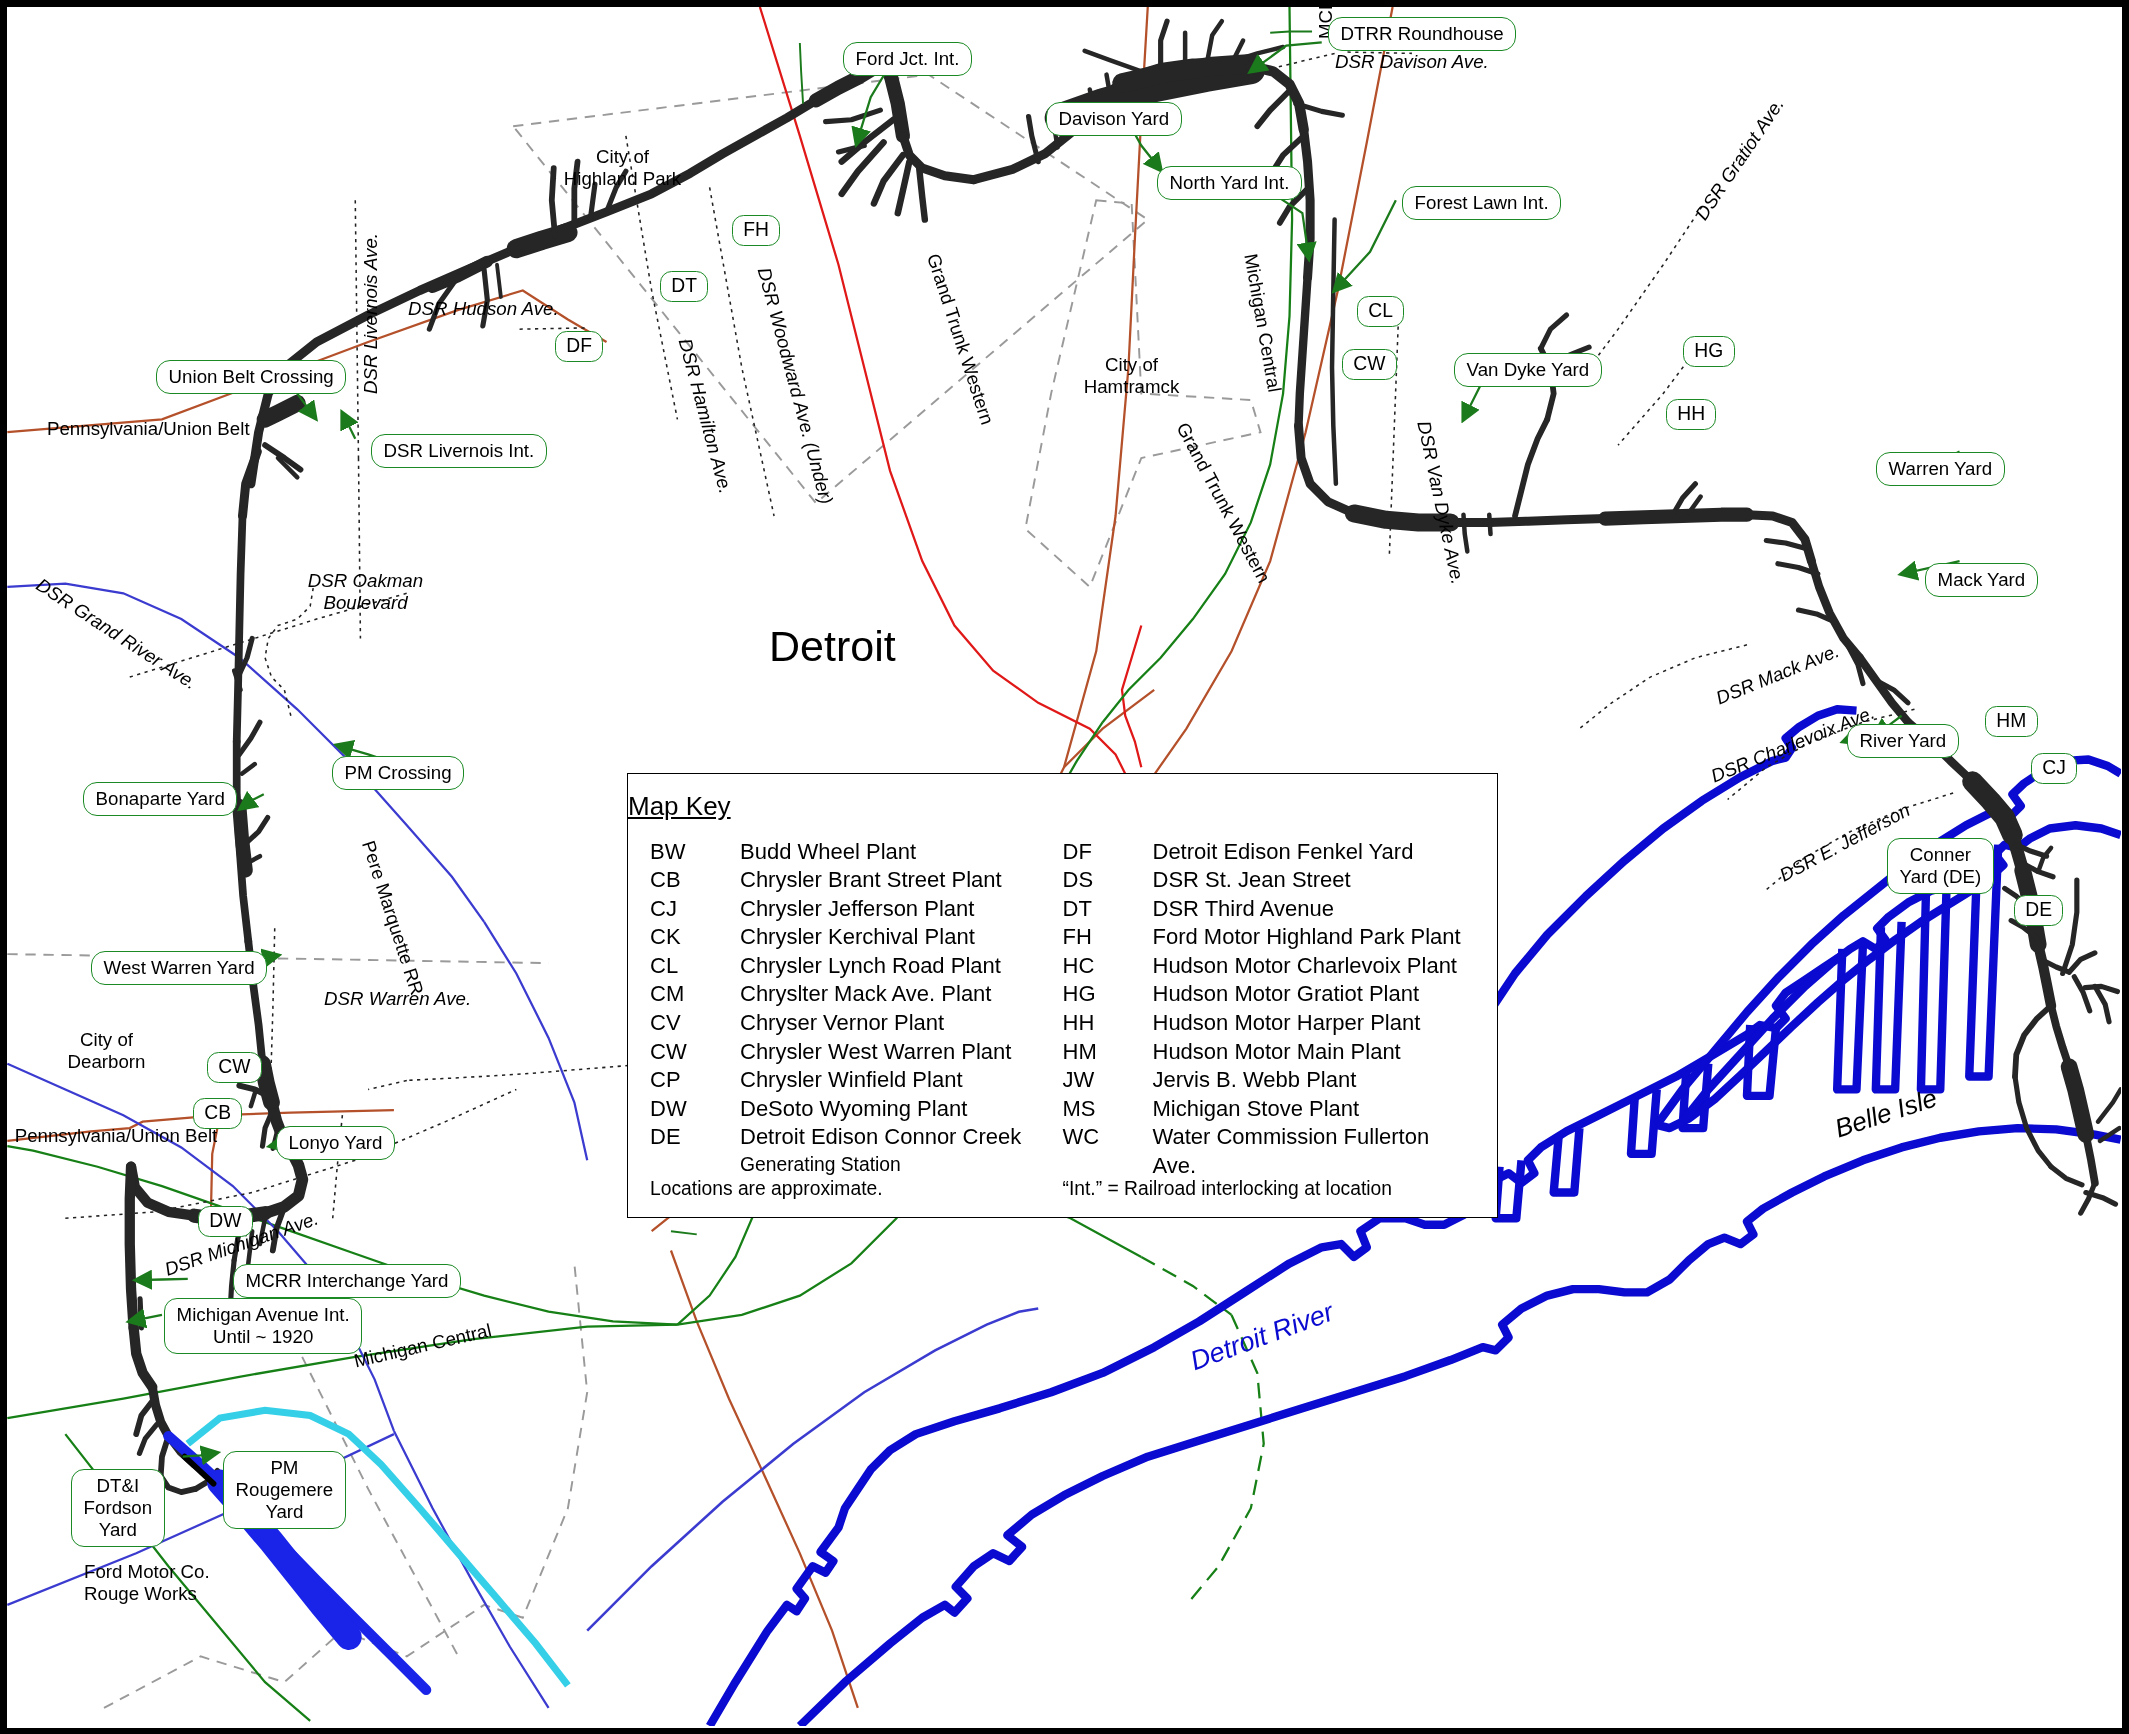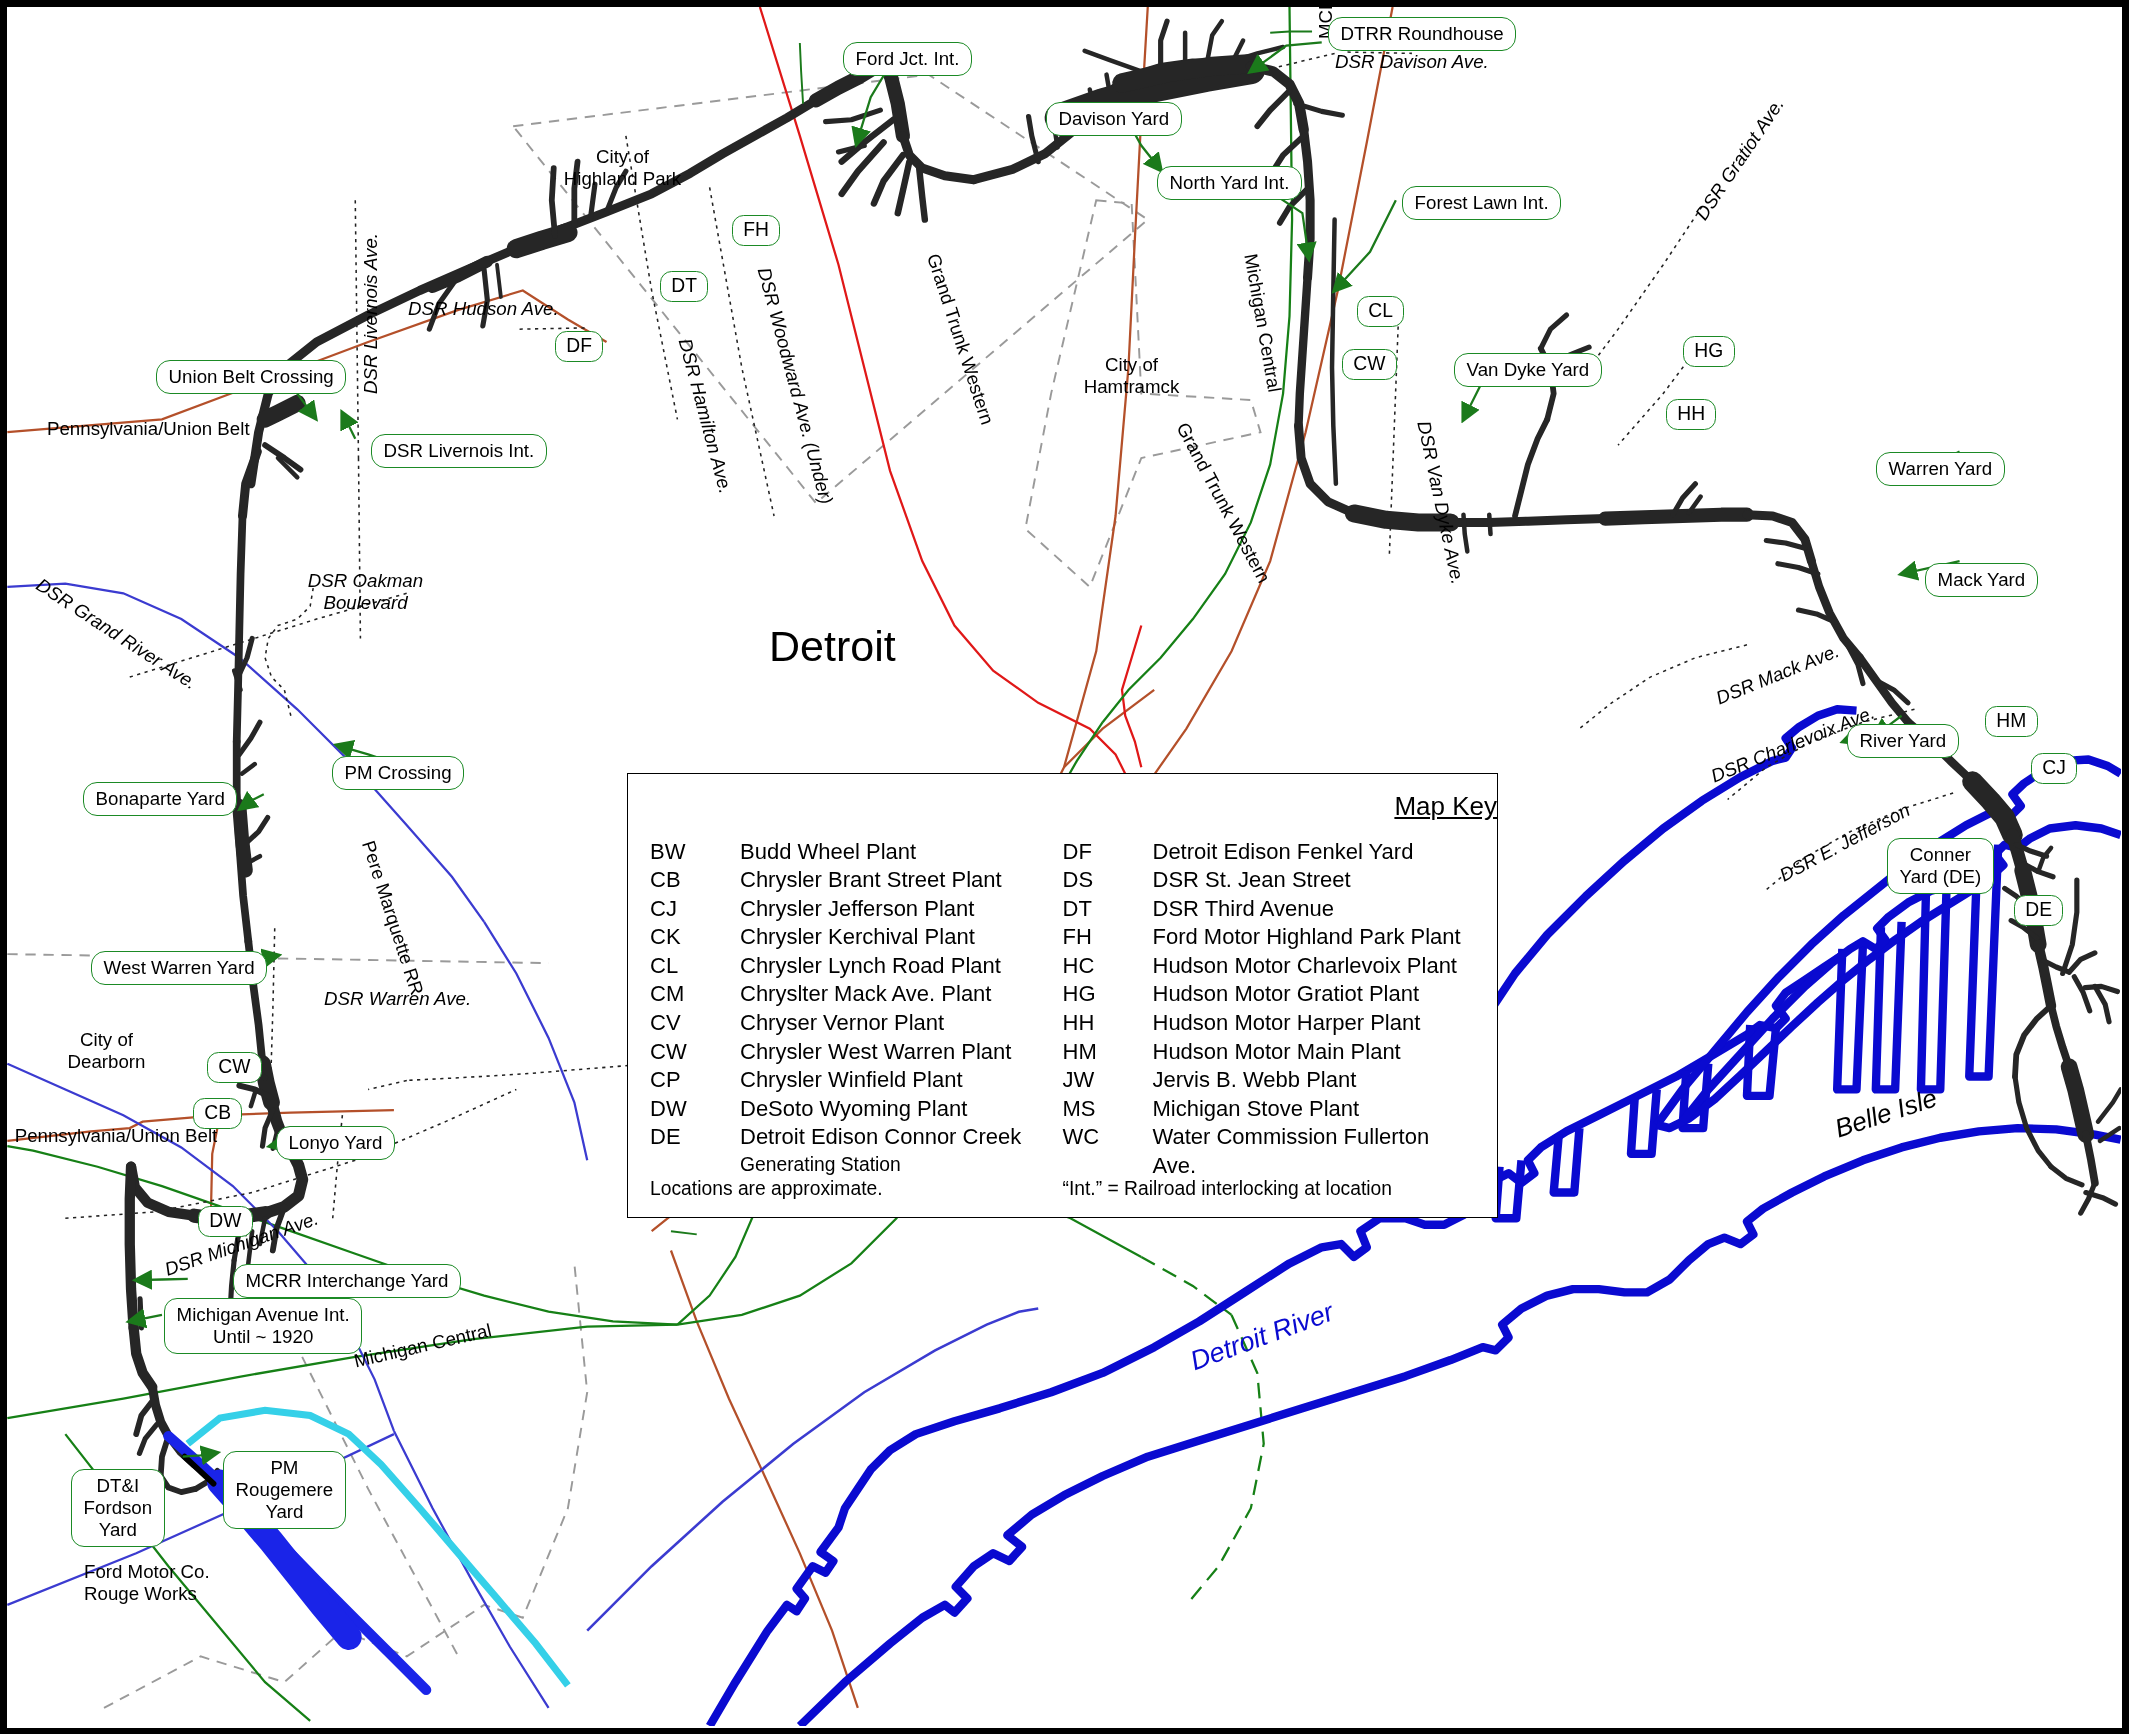--- a/index.html
+++ b/index.html
@@ -59,21 +59,21 @@
     position:absolute;
     left:620px;top:766px;
     width:871px;height:445px;
     background:#ffffff;
     border:1.9px solid #000;
     box-sizing:border-box;
     z-index:60;
     padding:0;
   }
   #map-key .key-title{
-    text-align:right;
+    text-align:left;
     font-size:26px;
     margin-top:17px;
     text-decoration:underline;
     color:#000;
   }
   #map-key .key-cols{
     display:flex;
     margin-top:15.5px;
     padding:0 22px 0 22px;
   }

